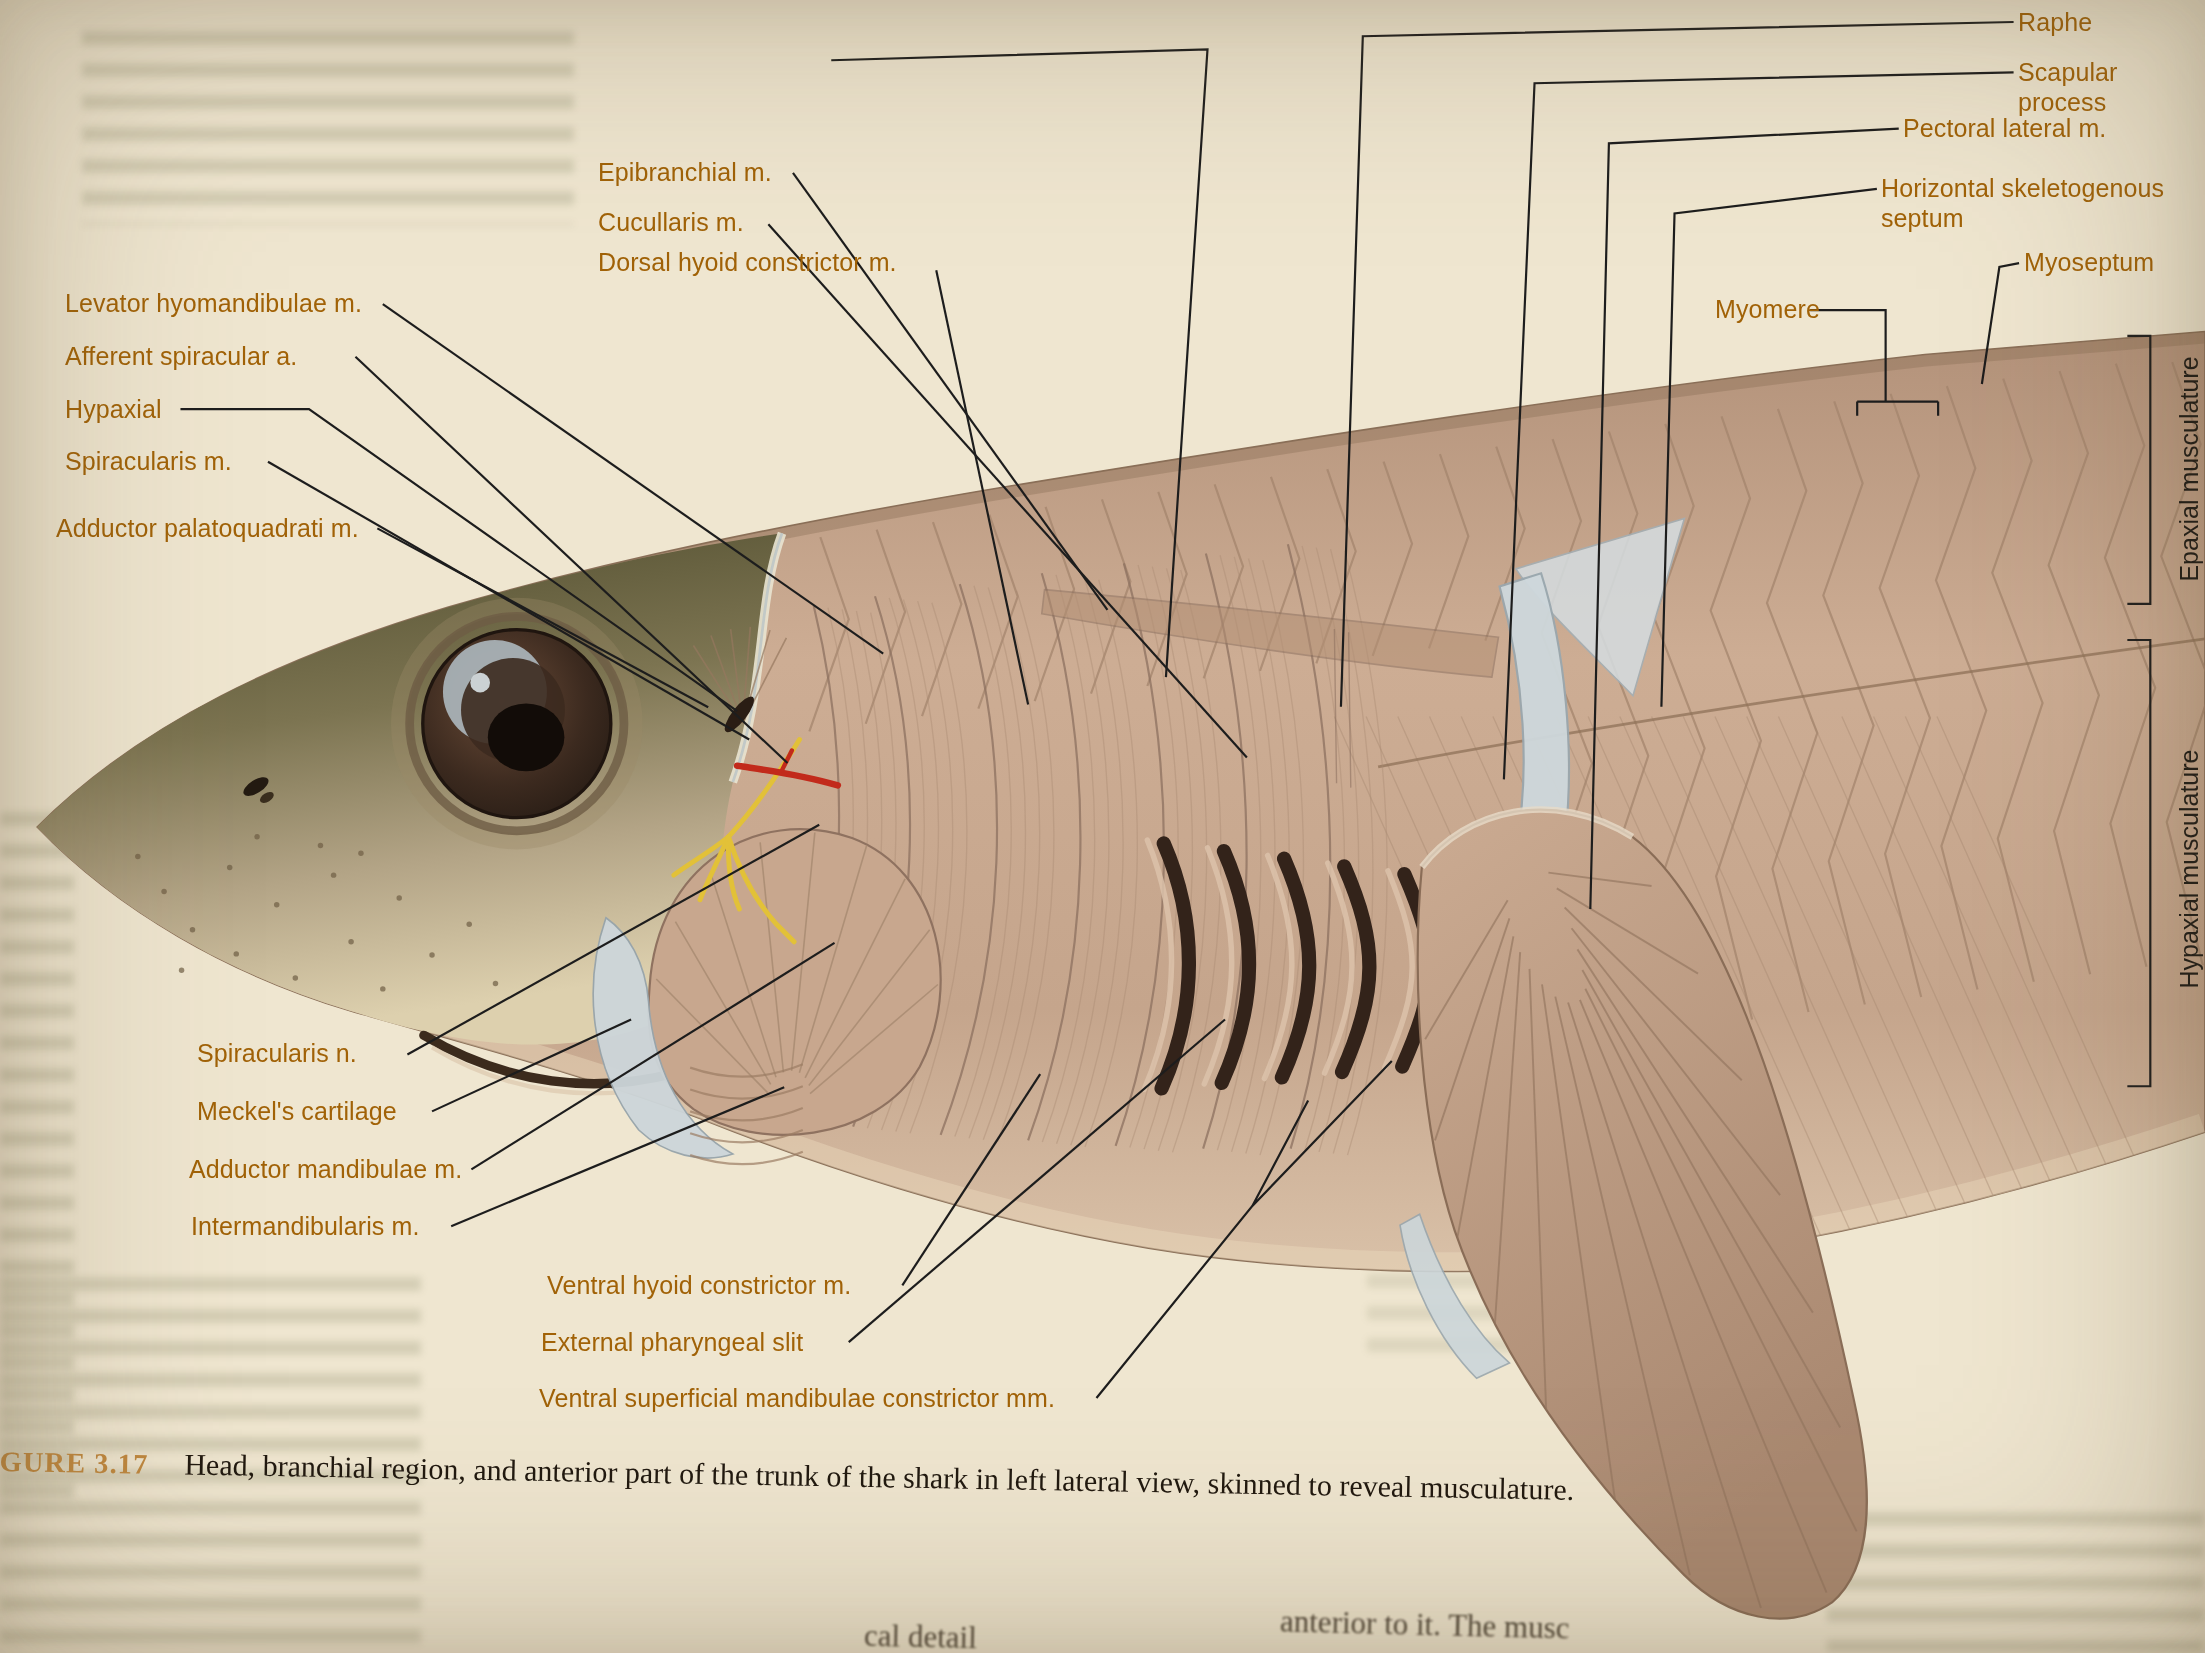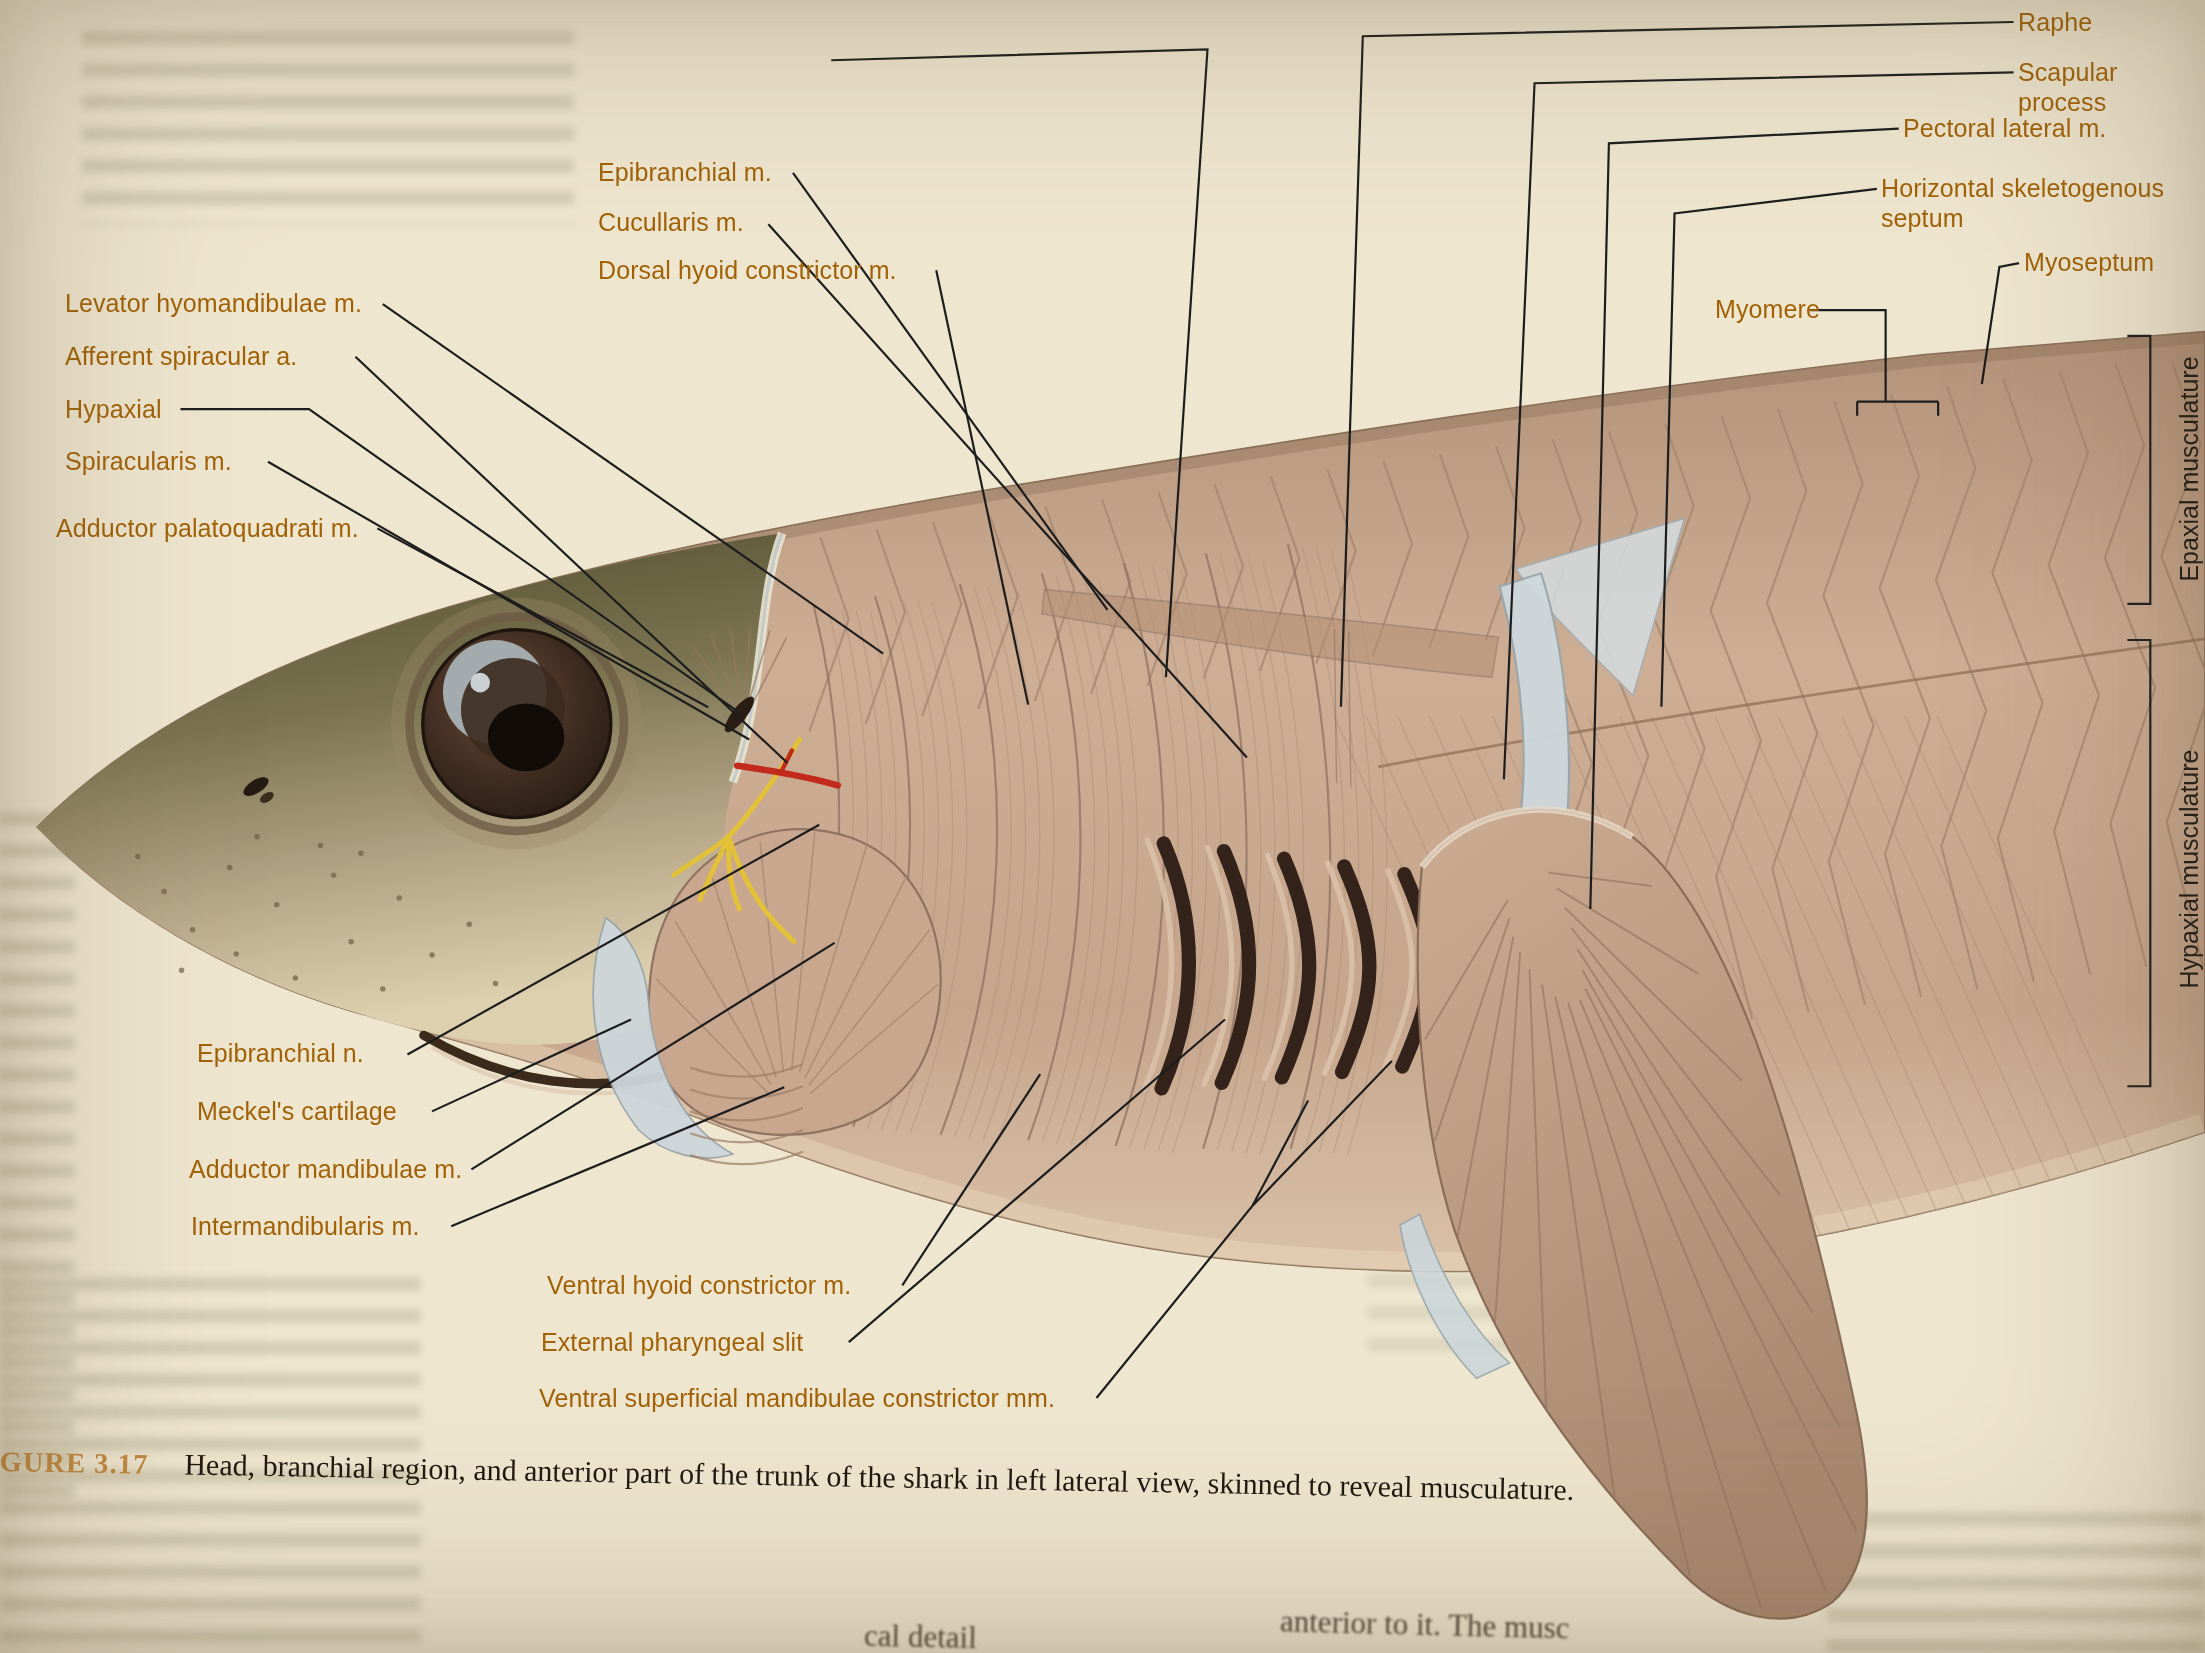--- a/index.html
+++ b/index.html
@@ -317,38 +317,38 @@
       <path d="M 862 2138 L 1526 1724"></path>
       <path d="M 825 2242 L 1434 1988"></path>
       <path d="M 1650 2350 L 1902 1964"></path>
       <path d="M 1552 2454 L 2240 1864"></path>
       <path d="M 2005 2556 L 2290 2205 L 2392 2012 M 2290 2205 L 2545 1940"></path>
     </g>
   </svg>
 
   <div class="lbl" style="left:598px;top:158px">Epibranchial m.</div>
   <div class="lbl" style="left:598px;top:208px">Cucullaris m.</div>
-  <div class="lbl" style="left:598px;top:256px">Dorsal hyoid constrictor m.</div>
+  <div class="lbl" style="left:598px;top:248px">Dorsal hyoid constrictor m.</div>
   <div class="lbl" style="left:65px;top:289px">Levator hyomandibulae m.</div>
   <div class="lbl" style="left:65px;top:342px">Afferent spiracular a.</div>
   <div class="lbl" style="left:65px;top:395px">Hypaxial</div>
   <div class="lbl" style="left:65px;top:447px">Spiracularis m.</div>
   <div class="lbl" style="left:56px;top:514px">Adductor palatoquadrati m.</div>
 
   <div class="lbl" style="left:2018px;top:7.7px">Raphe</div>
   <div class="lbl" style="left:2018px;top:58px">Scapular process</div>
   <div class="lbl" style="left:1903px;top:114px">Pectoral lateral m.</div>
   <div class="lbl" style="left:1881px;top:174px;width:306px">Horizontal skeletogenous septum</div>
   <div class="lbl" style="left:2024px;top:248px">Myoseptum</div>
   <div class="lbl" style="left:1715px;top:295px">Myomere</div>
 
   <div class="vlbl" style="left:2189px;top:469px">Epaxial musculature</div>
   <div class="vlbl" style="left:2189px;top:869px">Hypaxial musculature</div>
 
-  <div class="lbl" style="left:197px;top:1039px">Epibranchial n.</div>
+  <div class="lbl" style="left:197px;top:1039px">Spiracularis n.</div>
   <div class="lbl" style="left:197px;top:1097px">Meckel's cartilage</div>
   <div class="lbl" style="left:189px;top:1155px">Adductor mandibulae m.</div>
   <div class="lbl" style="left:191px;top:1212px">Intermandibularis m.</div>
   <div class="lbl" style="left:547px;top:1271px">Ventral hyoid constrictor m.</div>
   <div class="lbl" style="left:541px;top:1328px">External pharyngeal slit</div>
   <div class="lbl" style="left:539px;top:1384px">Ventral superficial mandibulae constrictor mm.</div>
 
   <div class="caption">
     <span class="figlabel" style="color: rgb(192, 136, 63);">GURE 3.17</span><span>Head, branchial region, and anterior part of the trunk of the shark in left lateral view, skinned to reveal musculature.</span>
   </div>

